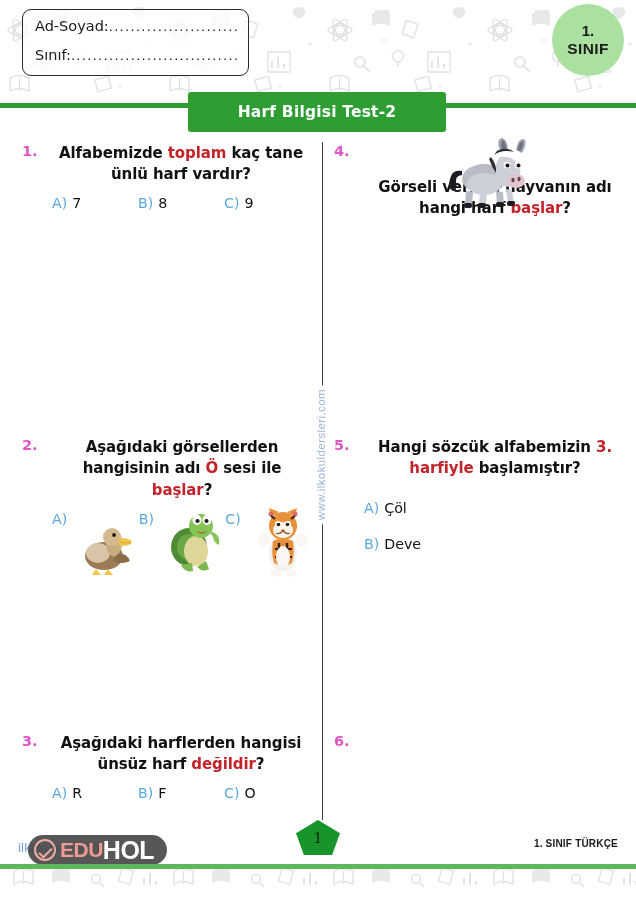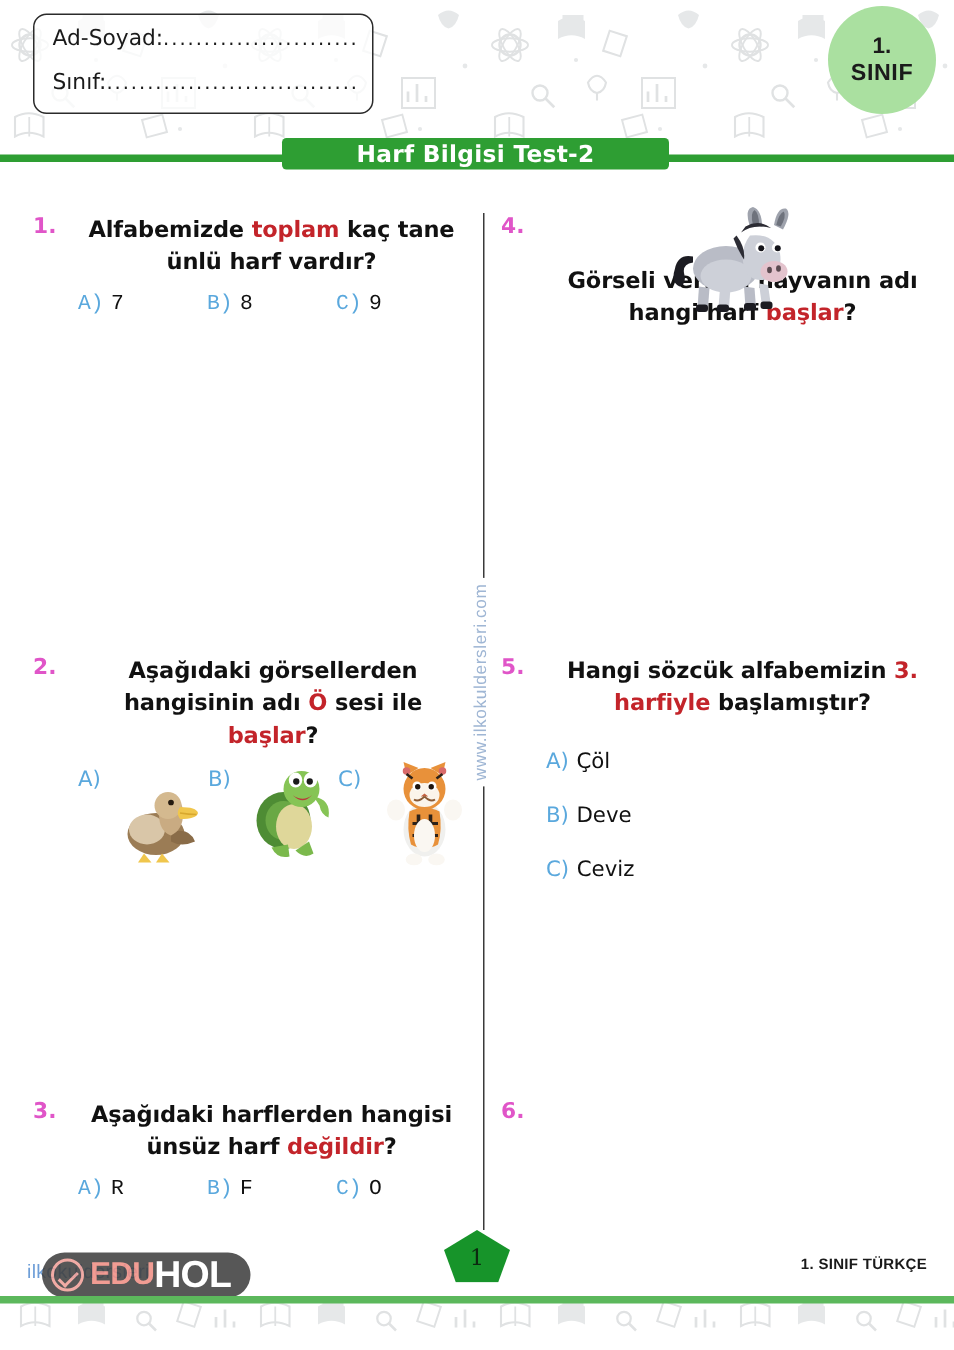--- a/index.html
+++ b/index.html
@@ -74,21 +74,21 @@
   
   .rule-top {
     position: absolute;
     left: 0; right: 0; top: 103px;
     height: 4.5px;
     background: #2e9e33;
   }
   .title-plate {
     position: absolute;
     left: 188px; top: 92px;
-    width: 258px; height: 21px;
+    width: 258px; height: 40px;
     background: #2e9e33;
     border-radius: 3px;
     display: flex;
     align-items: center;
     justify-content: center;
   }
   .title-plate span {
     color: #ffffff;
     font-size: 15.5px;
     font-weight: bold;
@@ -139,21 +139,20 @@
     color: #111111;
     font-weight: bold;
     letter-spacing: -.1px;
     text-align: center;
   }
   .hl { color: #c3242a; }
 
   .opts-row {
     display: flex;
     margin-top: 9px;
-    font-family: Liberation Mono, monospace;
   }
   .opts-row .opt { width: 105px; }
   .opts-col .opt { display: block; margin-top: 20px; }
   .opts-col { margin-top: 8px; }
 
   .opt {
     font-size: 14.2px;
     color: #111111;
     white-space: nowrap;
   }
@@ -464,21 +463,20 @@
 
   <div class="q" style="left:334px; top:437px; width:292px;">
     <div class="q-num">5.</div>
     <div class="q-body">
       <div class="q-text">
         <span>Hangi sözcük alfabemizin </span><span class="hl">3. harfiyle</span><span> başlamıştır?</span>
       </div>
       <div class="opts-col">
         <div class="opt"><span class="lbl">A)</span><span>Çöl</span></div>
         <div class="opt"><span class="lbl">B)</span><span>Deve</span></div>
-        <div class="opt"><span class="lbl">C)</span><span>Ceviz</span></div>
       </div>
     </div>
   </div>
 
   <div class="q" style="left:334px; top:733px; width:292px;">
     <div class="q-num">6.</div>
   </div>
 
   <div class="footer-left">ilkokuldersleri</div>
   <div class="eduhol">

